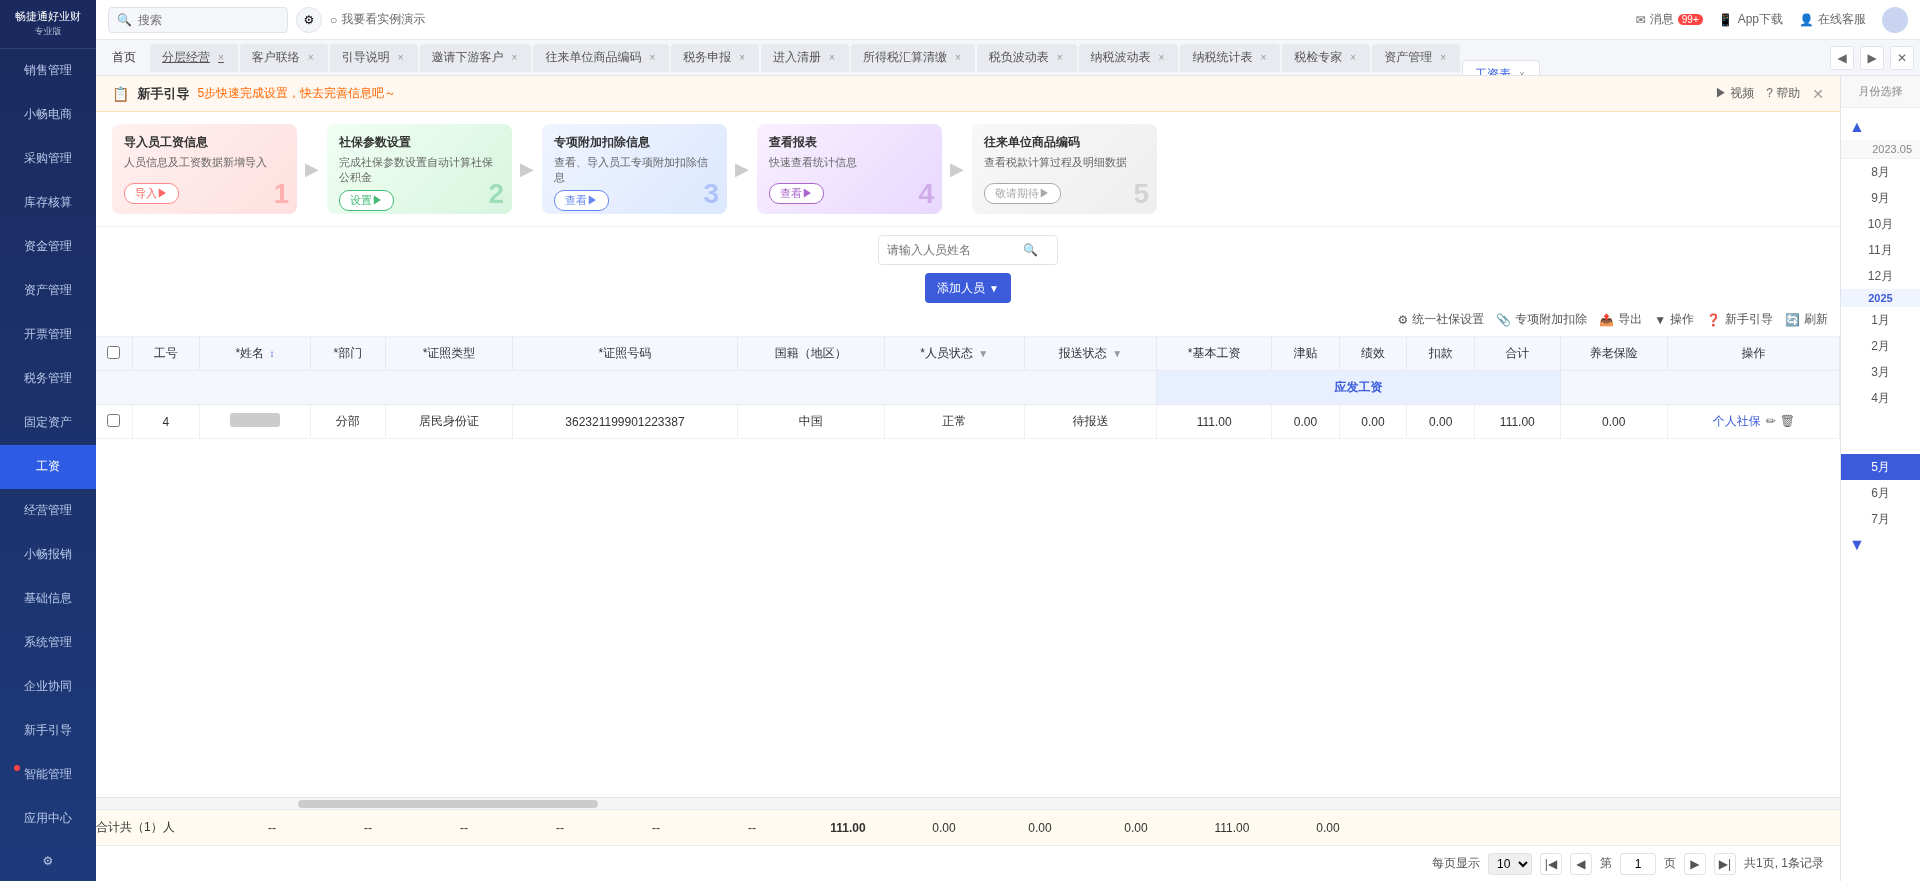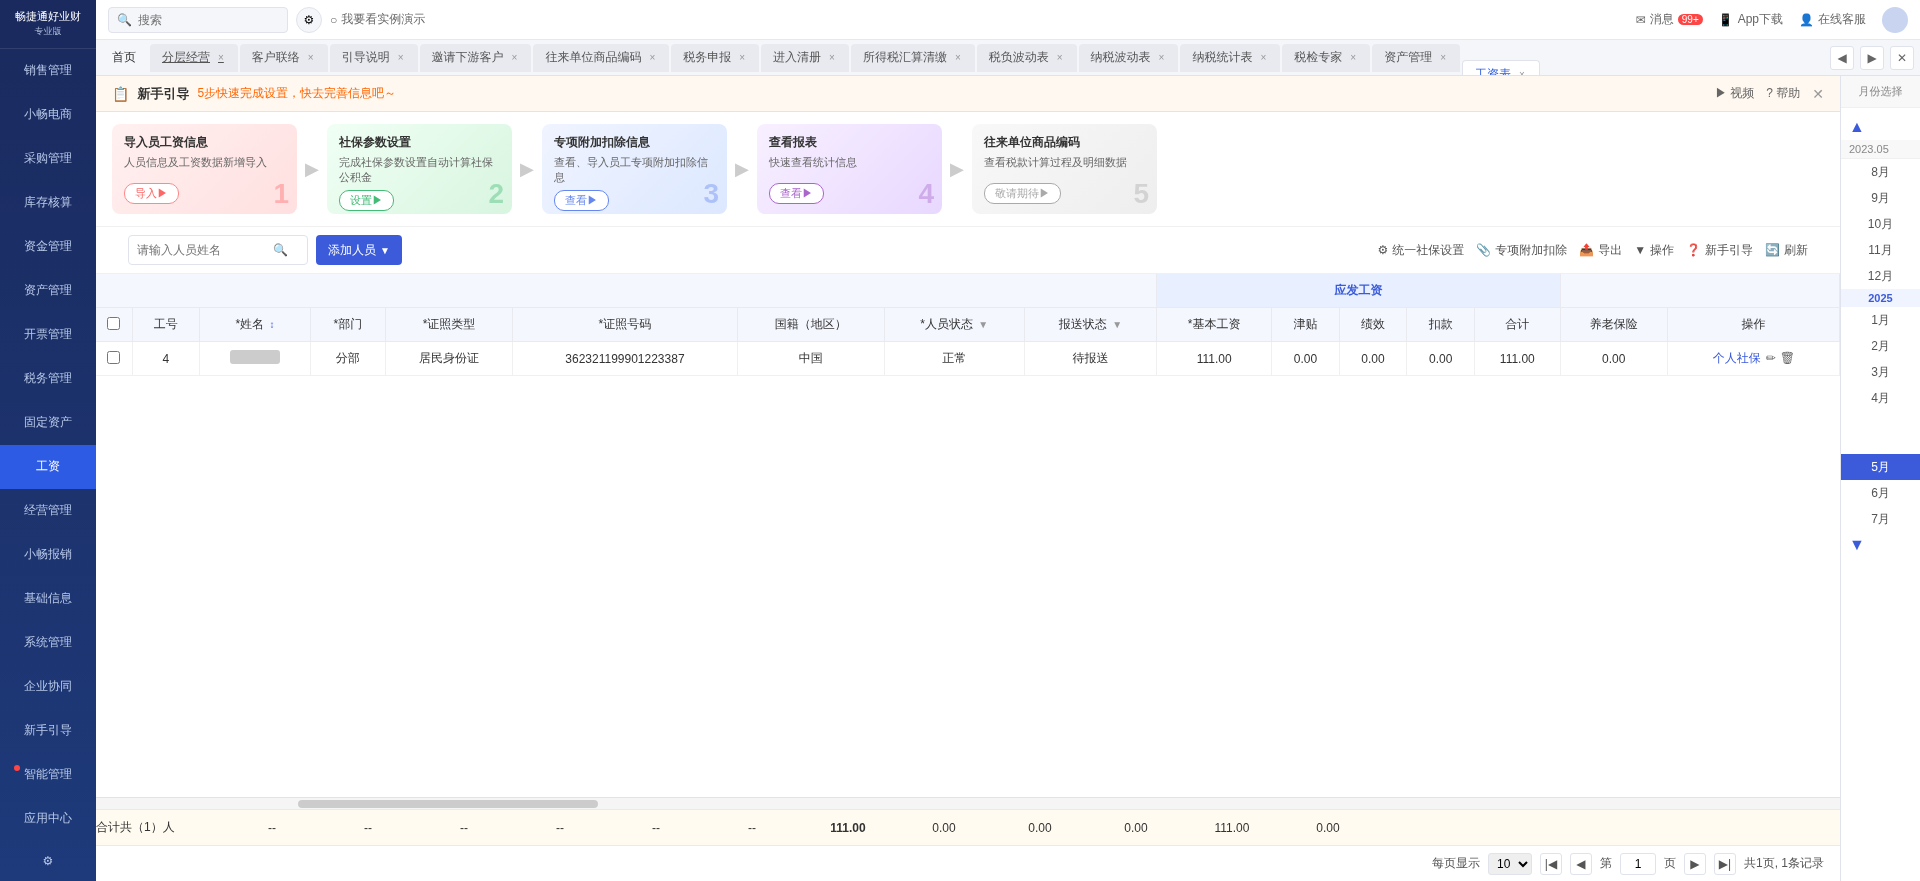--- a/index.html
+++ b/index.html
@@ -296,26 +296,27 @@
       display: flex;
       align-items: center;
       justify-content: center;
       color: #ccc;
       font-size: 18px;
       flex-shrink: 0;
     }
 
     
     .toolbar {
-      padding: 8px 32px;
+      padding: 8px 12px;
       display: flex;
       align-items: center;
       gap: 8px;
       background: #fff;
       border-bottom: 1px solid #f0f0f0;
+      flex-direction: column;
     }
     .search-input-box {
       display: flex;
       align-items: center;
       border: 1px solid #e0e3eb;
       border-radius: 4px;
       padding: 0 8px;
       height: 30px;
       width: 180px;
       gap: 6px;
@@ -737,41 +738,41 @@
               <span>🔄</span>
               <span>刷新</span>
             </div>
           </div>
       </div>
 
       <div class="table-container">
         <table>
           <thead>
             <tr>
-              <th colspan="9" style="background:#f5f7ff;border-right:1px solid #e8eaf0;"></th>
-              <th colspan="5" class="group-header">应发工资</th>
-              <th colspan="2" style="background:#f5f7ff;border-right:1px solid #e8eaf0;"></th>
-            </tr>
-            <tr>
               <th class="checkbox-cell"><input type="checkbox" style=""></th>
               <th>工号</th>
               <th>*姓名 <span class="sort-icon">↕</span></th>
               <th>*部门</th>
               <th>*证照类型</th>
               <th>*证照号码</th>
               <th>国籍（地区）</th>
               <th>*人员状态 <span class="filter-icon">▼</span></th>
               <th>报送状态 <span class="filter-icon">▼</span></th>
               <th>*基本工资</th>
               <th>津贴</th>
               <th>绩效</th>
               <th>扣款</th>
               <th>合计</th>
               <th>养老保险</th>
               <th>操作</th>
+            </tr>
+            <tr>
+              <th colspan="9" style="background:#f5f7ff;border-right:1px solid #e8eaf0;"></th>
+              <th colspan="5" class="group-header">应发工资</th>
+              <th colspan="2" style="background:#f5f7ff;border-right:1px solid #e8eaf0;"></th>
             </tr>
           </thead>
           <tbody id="table-body">
           <tr>
                 <td class="checkbox-cell"><input type="checkbox" style=""></td>
                 <td>4</td>
                 <td><span class="name-blur"></span></td>
                 <td>分部</td>
                 <td>居民身份证</td>
                 <td>36232119990122338​7</td>
@@ -828,21 +829,21 @@
       </div>
     </div>
 
     <div class="right-panel">
       <div class="right-panel-title">月份选择</div>
       <div style="padding:6px 0;">
         <div style="display:flex;align-items:center;justify-content:space-between;padding:4px 8px;">
           <span style="color:#3b5bdb;cursor:pointer;font-size:16px;">▲</span>
         </div>
         <div id="month-list">
-            <div style="padding: 3px 8px; color: rgb(136, 136, 136); font-size: 11px; text-align: left; background: rgb(248, 248, 248); border-bottom: 1px solid rgb(240, 240, 240);">2023.05</div>
+            <div style="padding: 3px 8px; color: rgb(136, 136, 136); font-size: 11px; text-align: right; background: rgb(248, 248, 248); border-bottom: 1px solid rgb(240, 240, 240);">2023.05</div>
             <div class="month-item">8月</div>
             <div class="month-item">9月</div>
             <div class="month-item">10月</div>
             <div class="month-item">11月</div>
             <div class="month-item">12月</div>
             <div style="padding: 3px 8px; color: rgb(59, 91, 219); font-weight: bold; font-size: 11px; text-align: center; background: rgb(240, 244, 255);">2025</div>
             <div class="month-item">1月</div>
             <div class="month-item">2月</div>
             <div class="month-item">3月</div>
             <div class="month-item">4月</div>

